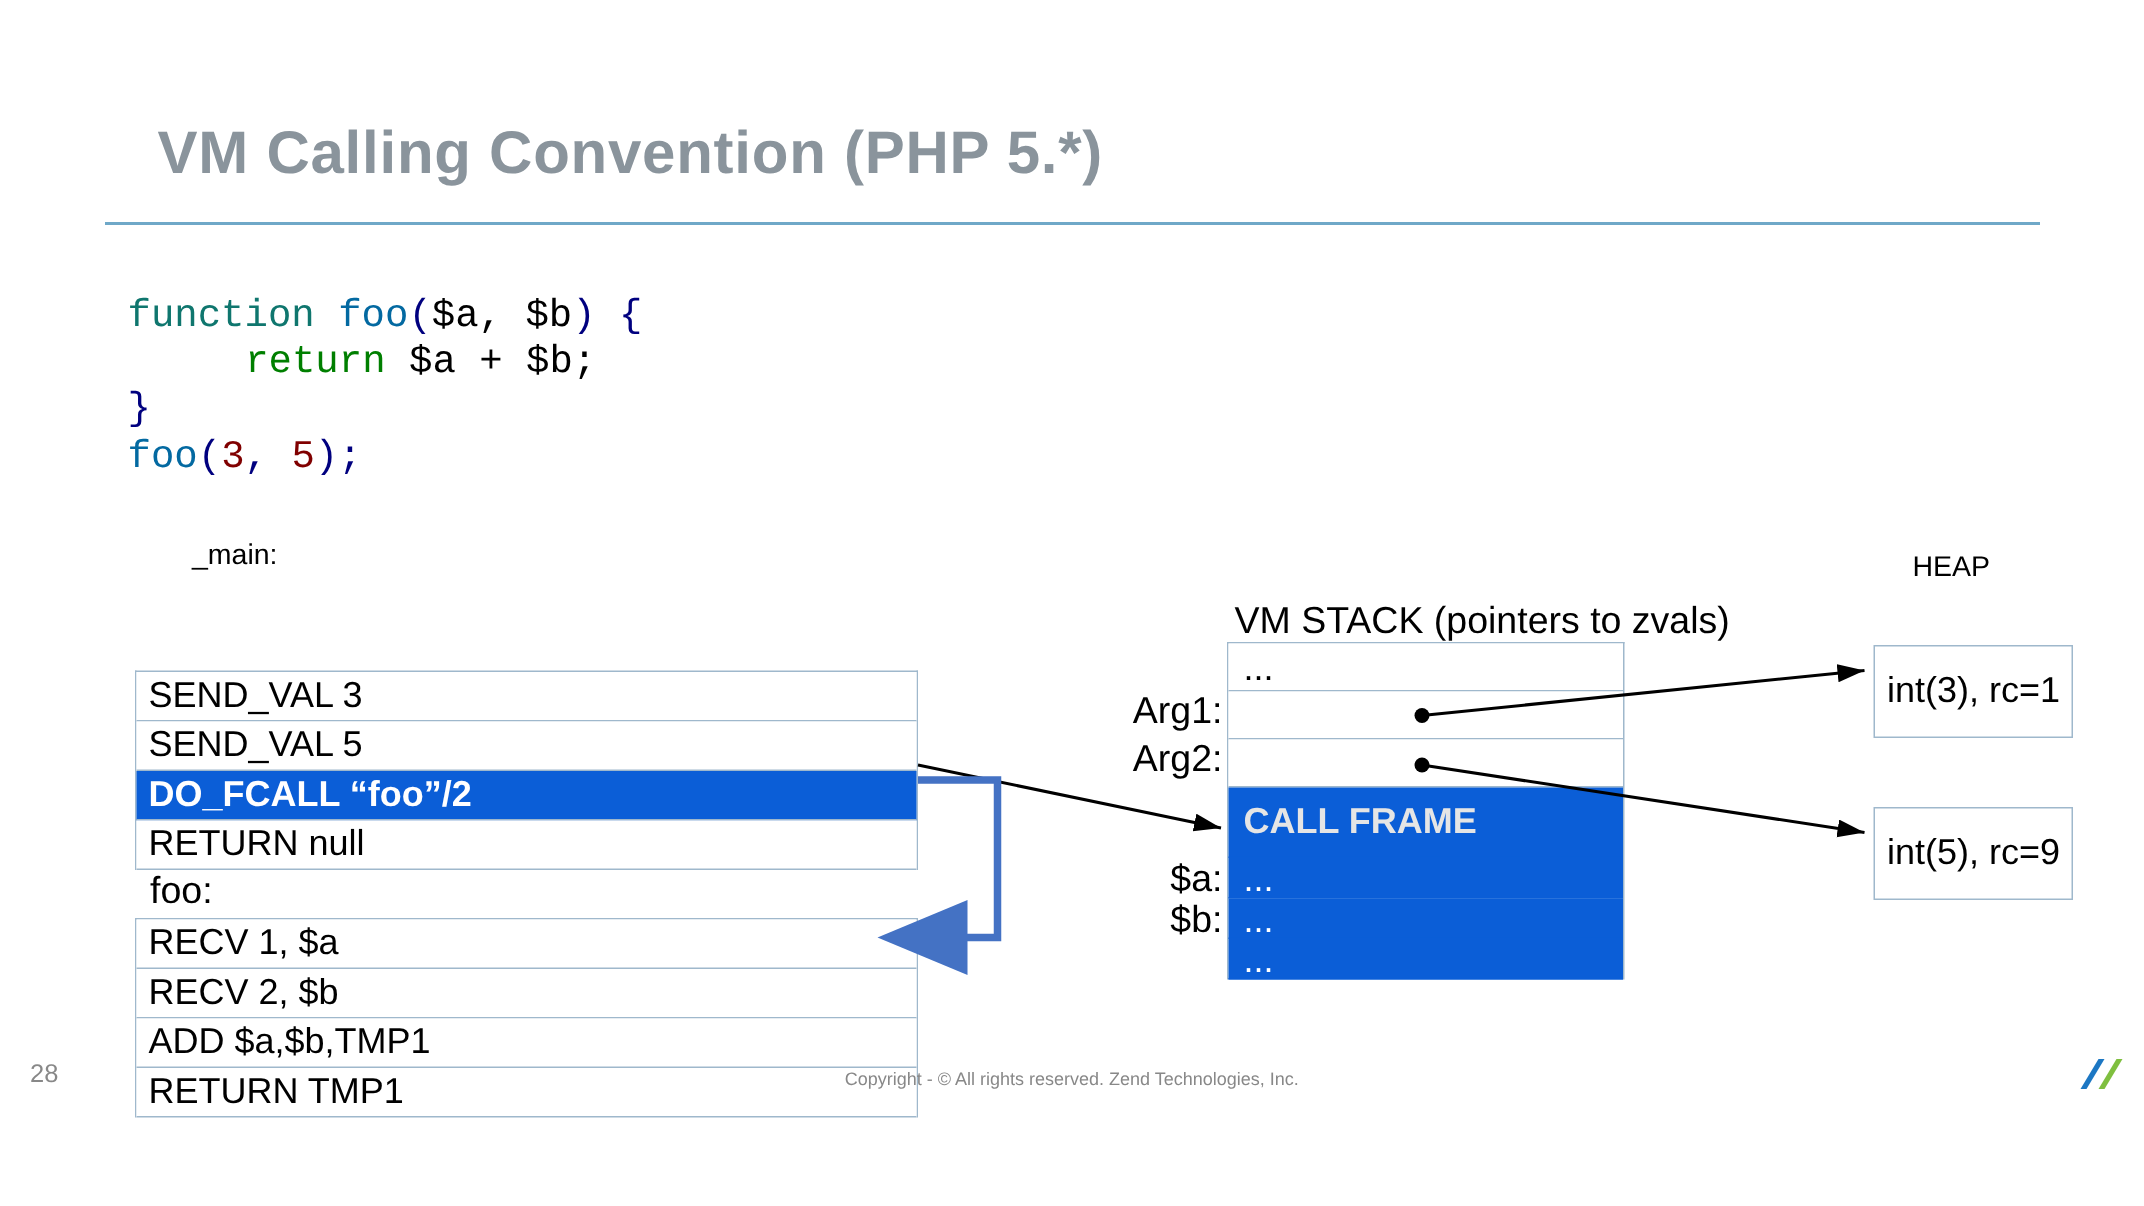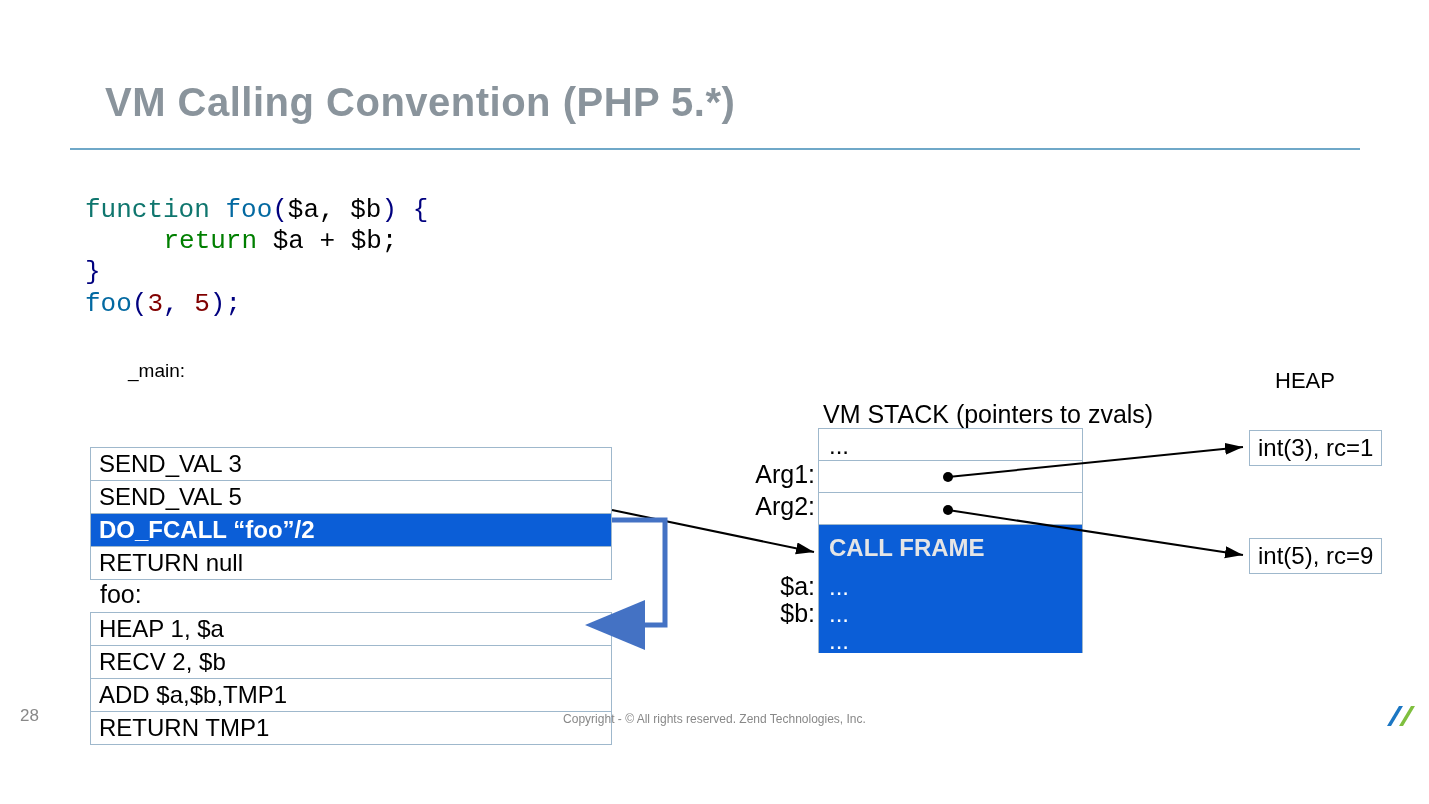--- a/index.html
+++ b/index.html
@@ -90,21 +90,21 @@
     position: absolute;
     left: 823px;
     top: 368px;
     font-size: 25px;
     margin-top: 32px;
   }
   .heap-title {
     position: absolute;
     left: 1275px;
     top: 368px;
-    font-size: 22px;
+    font-size: 19px;
   }
 
   .stack {
     position: absolute;
     left: 818px;
     top: 428px;
     width: 263px;
     border: 1px solid #9FB8CC;
     border-bottom: 0;
     font-size: 24px;
@@ -136,21 +136,21 @@
     top: 428px;
     width: 75px;
     font-size: 25px;
     text-align: right;
   }
   .stack-labels div { height: 32px; }
 
   .heapbox {
     position: absolute;
     border: 1px solid #9FB8CC;
-    padding: 3px 8px;
+    padding: 16px 8px;
     font-size: 24px;
     background: #fff;
   }
   #heap1 { left: 1249px; top: 430px; }
   #heap2 { left: 1249px; top: 538px; }
 
   svg.overlay {
     position: absolute;
     left: 0; top: 0;
     width: 1429px; height: 804px;
@@ -196,21 +196,21 @@
   <div class="label-main">_main:</div>
   <div class="oplist" id="main-ops">
     <div class="row">SEND_VAL 3</div>
     <div class="row">SEND_VAL 5</div>
     <div class="row hl">DO_FCALL  “foo”/2</div>
     <div class="row">RETURN null</div>
   </div>
 
   <div class="label-foo">foo:</div>
   <div class="oplist" id="foo-ops">
-    <div class="row">HEAP 1, $a</div>
+    <div class="row">RECV 1, $a</div>
     <div class="row">RECV 2, $b</div>
     <div class="row">ADD $a,$b,TMP1</div>
     <div class="row">RETURN TMP1</div>
   </div>
 
   <div class="stack-title">VM STACK (pointers to zvals)</div>
   <div class="heap-title">HEAP</div>
 
   <div class="stack-labels">
     <div></div>

